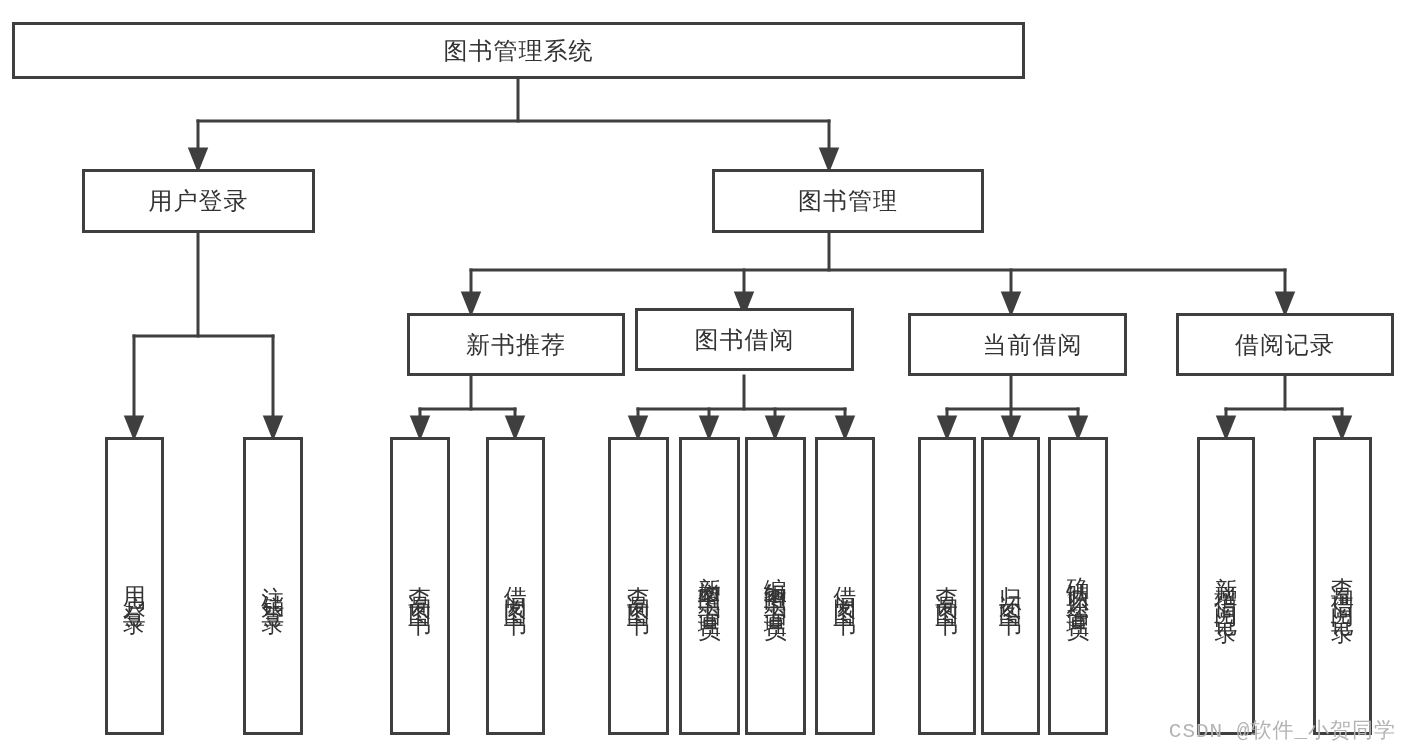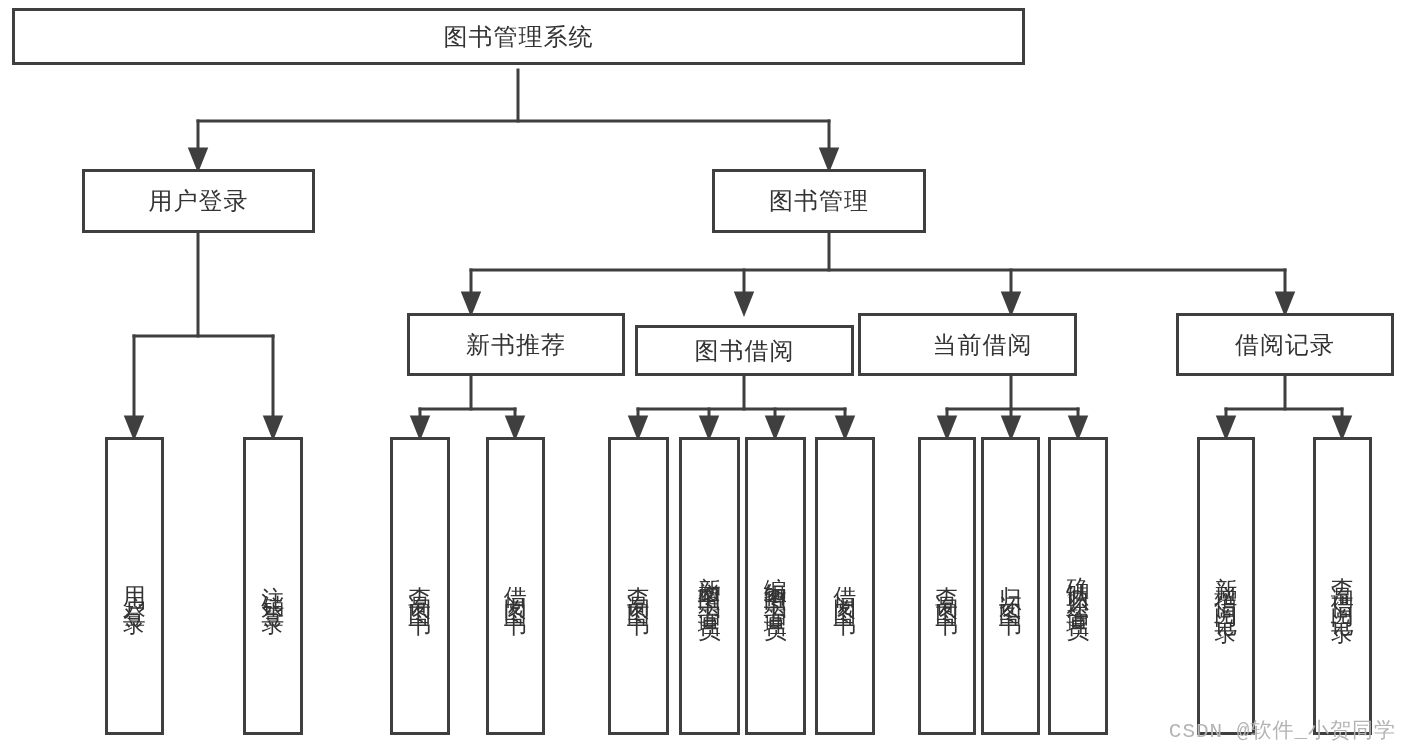--- a/index.html
+++ b/index.html
@@ -52,26 +52,26 @@
     position: absolute;
     right: 9px;
     bottom: 3px;
     color: #b3b3b3;
     font-size: 21px;
     letter-spacing: 1px;
     white-space: nowrap;
     font-family: Liberation Mono, monospace;
   }
   
-  #root-box        { left: 12px;  top: 8px;  width: 1013px; height: 57px; }
+  #root-box        { left: 12px;  top: 22px;  width: 1013px; height: 57px; }
   #n-user-login    { left: 82px;  top: 169px; width: 233px;  height: 64px; }
-  #n-book-mgmt     { left: 712px; top: 169px; width: 214px;  height: 64px; }
+  #n-book-mgmt     { left: 712px; top: 169px; width: 272px;  height: 64px; }
   #n-new-book      { left: 362px; top: 313px; width: 218px;  height: 63px; margin-left: 45px; }
-  #n-book-borrow   { left: 635px; top: 325px; width: 219px;  height: 51px; }
-  #n-current       { left: 858px; top: 313px; width: 219px;  height: 63px; padding-left: 30px; }
+  #n-book-borrow   { left: 635px; top: 308px; width: 219px;  height: 63px; }
+  #n-current       { left: 908px; top: 313px; width: 219px;  height: 63px; padding-left: 30px; }
   #n-records       { left: 1176px;top: 313px; width: 218px;  height: 63px; }
   .leaf            { top: 437px; height: 298px; }
   #l-user-login    { left: 105px;  width: 59px; }
   #l-logout        { left: 243px;  width: 60px; }
   #l-query-1       { left: 390px;  width: 60px; }
   #l-borrow-1      { left: 486px;  width: 59px; }
   #l-query-2       { left: 608px;  width: 61px; }
   #l-add-book      { left: 679px;  width: 61px; }
   #l-edit-book     { left: 745px;  width: 61px; }
   #l-borrow-2      { left: 815px;  width: 60px; }

